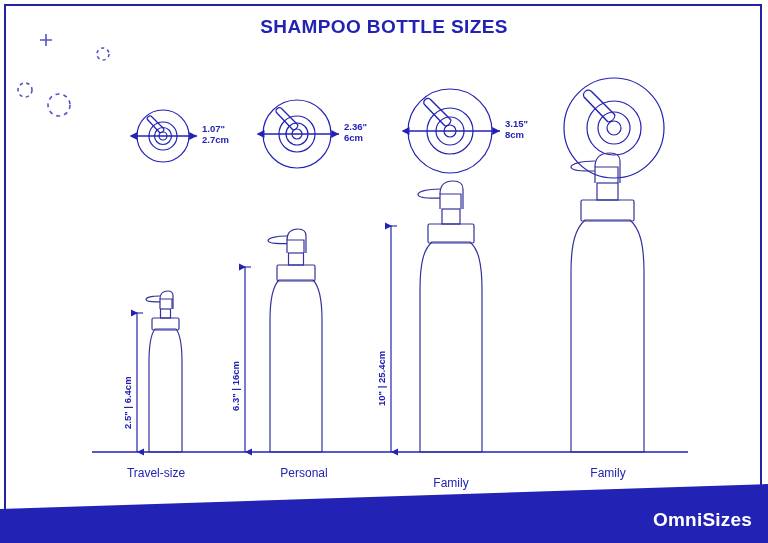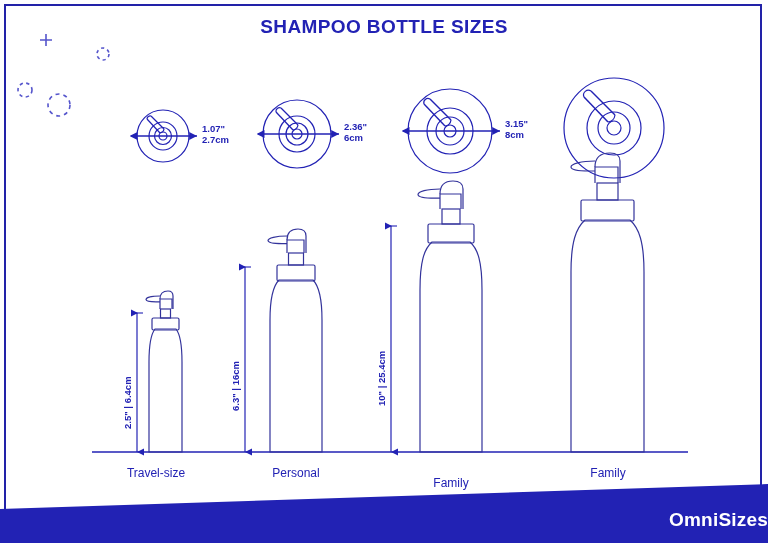--- a/index.html
+++ b/index.html
@@ -25,21 +25,21 @@
   .vlabel{
     position:absolute;font-size:9.5px;font-weight:bold;color:#2222b4;
     white-space:nowrap;transform-origin:left bottom;
     transform:rotate(-90deg);
   }
   .catlabel{
     position:absolute;font-size:12px;font-weight:normal;color:#2222b4;
     white-space:nowrap;transform:translateX(-50%);
   }
   .logo-text{
-    position:absolute;right:0;bottom:12px;color:#ffffff;
+    position:absolute;right:16px;bottom:12px;color:#ffffff;
     font-size:19px;font-weight:bold;letter-spacing:.2px;
   }
 </style>
 </head>
 <body>
 
 <div id="stage">
 
   <div class="frame"></div>
 
@@ -189,21 +189,21 @@
   <div class="dimlabel" style="left:505px;top:118px;">
     <span>3.15"</span><br>
     <span>8cm</span>
   </div>
 
   <div class="vlabel" style="left:133px;top:418px;">2.5" | 6.4cm</div>
   <div class="vlabel" style="left:241px;top:400px;">6.3" | 16cm</div>
   <div class="vlabel" style="left:387px;top:395px;">10" | 25.4cm</div>
 
   <div class="catlabel" style="left:156px;top:466px;">Travel-size</div>
-  <div class="catlabel" style="left:296px;top:466px;">Personal</div>
+  <div class="catlabel" style="left:304px;top:466px;">Personal</div>
   <div class="catlabel" style="left:451px;top:476px;">Family</div>
   <div class="catlabel" style="left:608px;top:466px;">Family</div>
 
   <svg class="art" viewBox="0 0 768 543">
     <path d="M0,509 L768,484 L768,543 L0,543 Z" fill="#2222b4"></path>
   </svg>
   <div class="logo-text">OmniSizes</div>
 
 </div>
 

